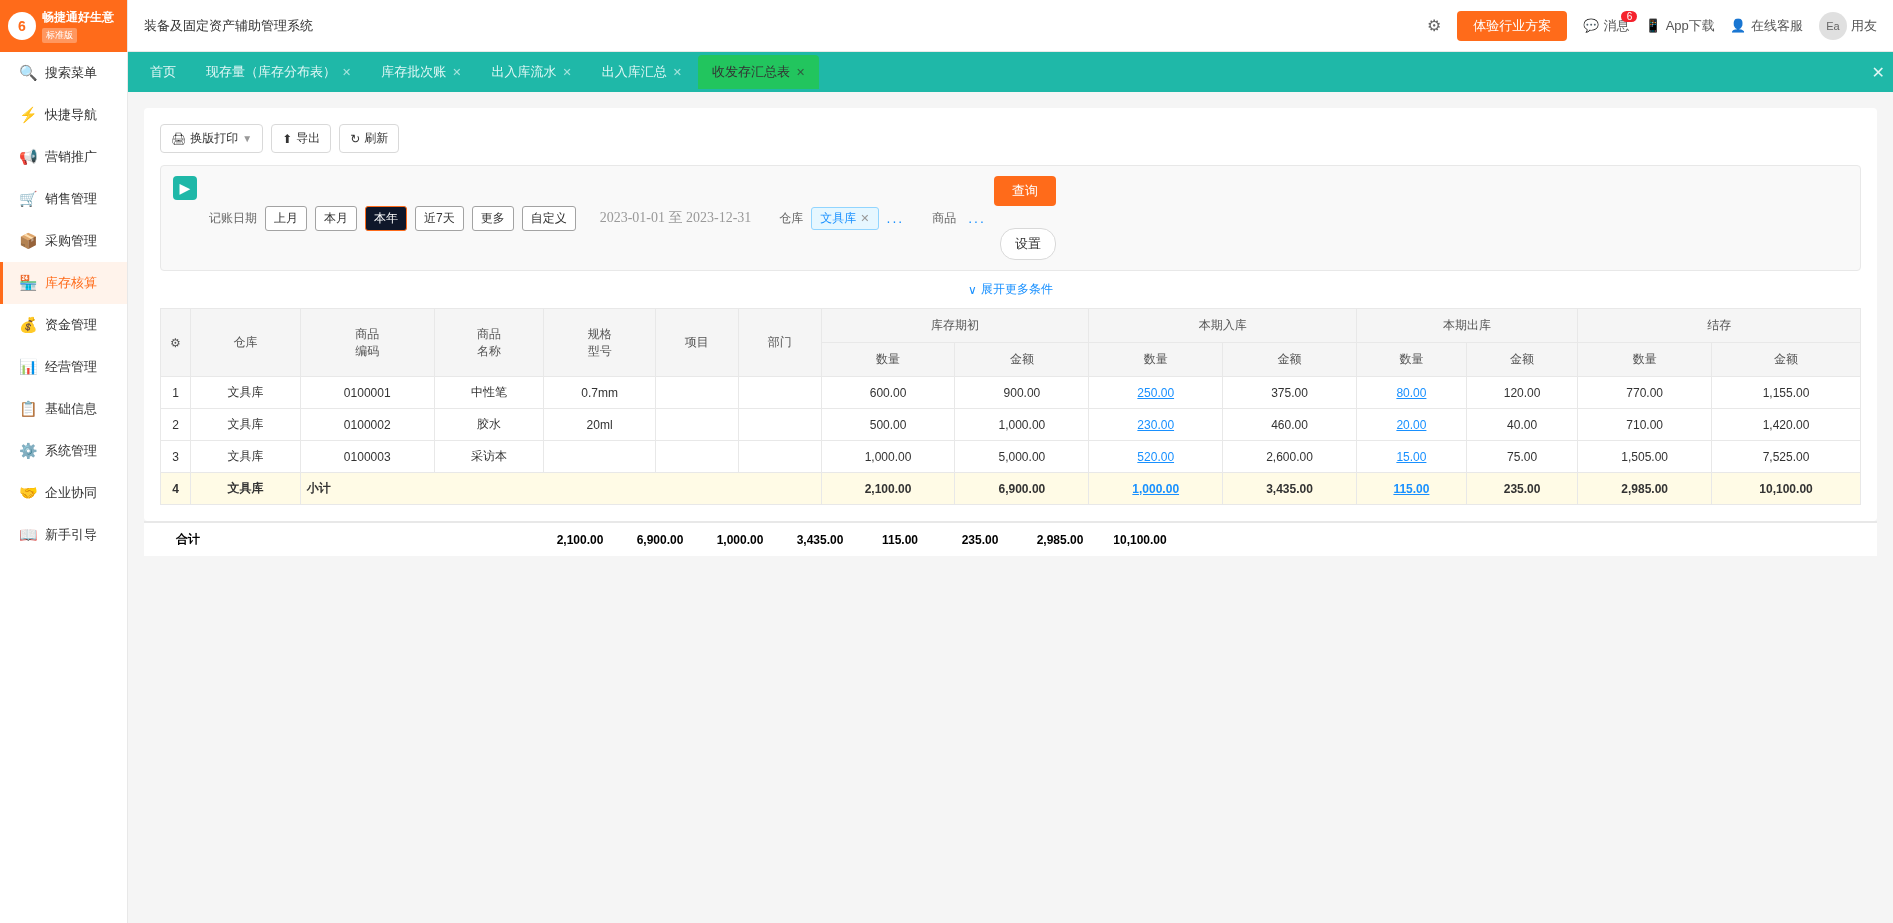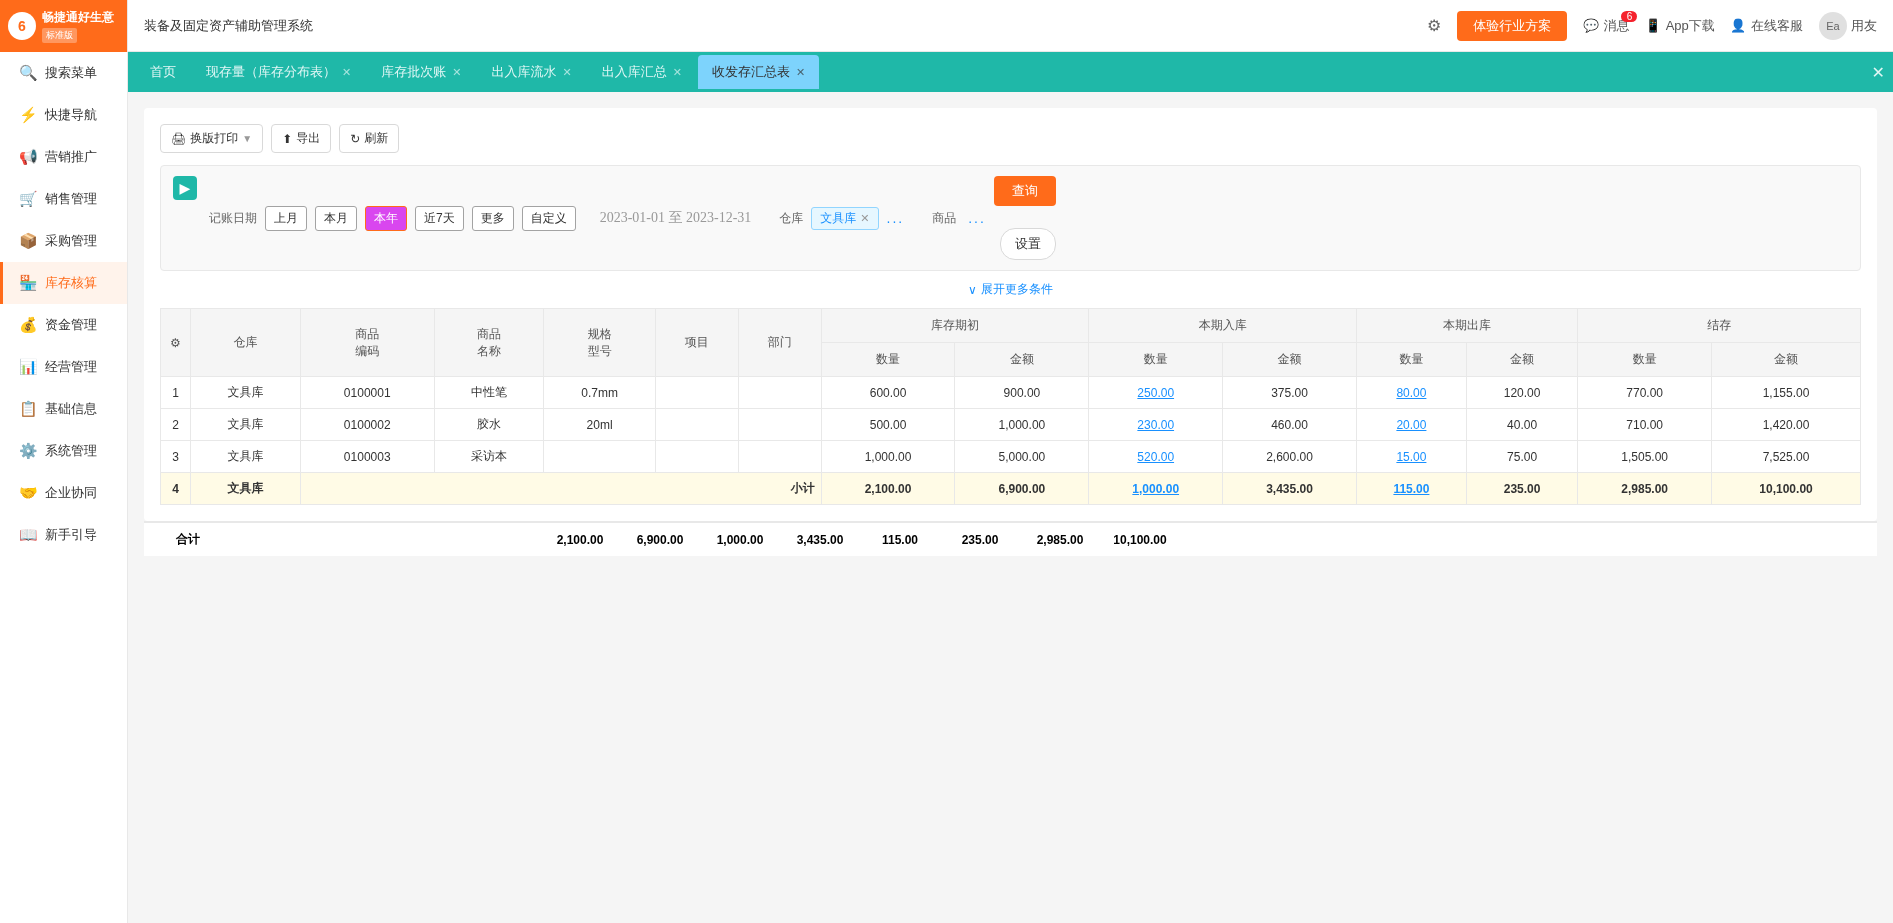--- a/index.html
+++ b/index.html
@@ -19,21 +19,21 @@
     .header-btn-try { background: #ff6b1a; color: #fff; border: none; padding: 6px 16px; border-radius: 4px; cursor: pointer; font-size: 13px; }
     .header-right { display: flex; align-items: center; gap: 16px; color: #555; font-size: 13px; }
     .header-icon-item { display: flex; align-items: center; gap: 4px; cursor: pointer; position: relative; }
     .badge { background: #f5222d; color: #fff; border-radius: 8px; font-size: 10px; padding: 0 4px; min-width: 16px; text-align: center; position: absolute; top: -6px; right: -8px; }
     .gear-icon { cursor: pointer; color: #666; font-size: 16px; }
     .user-avatar { width: 28px; height: 28px; background: #e0e0e0; border-radius: 50%; display: flex; align-items: center; justify-content: center; font-size: 11px; color: #666; }
 
     
     .tabs-bar { background: #1fb8a8; display: flex; align-items: center; padding: 0 8px; height: 40px; gap: 2px; }
     .tab-item { padding: 8px 14px; color: #e0f7f5; font-size: 13px; cursor: pointer; display: flex; align-items: center; gap: 6px; border-radius: 4px 4px 0 0; white-space: nowrap; }
-    .tab-item.active { background: #7dd3fc; color: #333; justify-content: flex-end; }
+    .tab-item.active { background: #22c55e; color: #333; justify-content: flex-end; }
     .tab-close { font-size: 11px; opacity: 0.7; }
     .tabs-close-all { margin-left: auto; color: #e0f7f5; cursor: pointer; font-size: 16px; }
     .page-title { font-size: 15px; font-weight: bold; color: #333; margin-bottom: 16px; }
     .filter-toggle-btn { background: #1fb8a8; color: #fff; border: none; width: 24px; height: 24px; border-radius: 4px; cursor: pointer; font-size: 14px; flex-shrink: 0; display: flex; align-items: center; justify-content: center; }
     .date-btn { padding: 3px 8px; border: 1px solid #a3a3a3; border-radius: 3px; background: #fff; cursor: pointer; font-size: 12px; color: #333; }
     .date-btn.active { background: #ff6b1a; color: #fff; border-color: #ff6b1a; }
     .btn-print { display: flex; align-items: center; gap: 4px; padding: 5px 12px; border: 1px solid #d9d9d9; border-radius: 4px; background: #fff; cursor: pointer; font-size: 12px; color: #333; }
     .btn-export { display: flex; align-items: center; gap: 4px; padding: 5px 12px; border: 1px solid #d9d9d9; border-radius: 4px; background: #fff; cursor: pointer; font-size: 12px; color: #333; }
     .btn-refresh { display: flex; align-items: center; gap: 4px; padding: 5px 12px; border: 1px solid #d9d9d9; border-radius: 4px; background: #fff; cursor: pointer; font-size: 12px; color: #333; }
     .btn-query { background: #ff6b1a; color: #fff; border: none; padding: 6px 16px; border-radius: 4px; cursor: pointer; font-size: 13px; }
@@ -193,21 +193,21 @@
         </div>
       </div>
 
       <div style="display:flex;align-items:flex-start;gap:12px;padding:10px 12px;background:#f9f9f9;border:1px solid #e8e8e8;border-radius:4px;margin-bottom:10px;flex-wrap:wrap;">
         <button class="filter-toggle-btn">▶</button>
         <div style="display:flex;flex-direction:column;gap:6px;">
           <div style="display:flex;align-items:center;gap:8px;flex-wrap:wrap;">
             <span style="color:#666;font-size:12px;">记账日期</span>
             <button class="date-btn">上月</button>
             <button class="date-btn">本月</button>
-            <button class="date-btn active" style="background:#d946ef;color:#fff;border-color:#ff6b1a;">本年</button>
+            <button class="date-btn active" style="background:#0f172a;color:#fff;border-color:#ff6b1a;">本年</button>
             <button class="date-btn">近7天</button>
             <button class="date-btn">更多</button>
             <button class="date-btn">自定义</button>
             <span style="font-size:14px;color:#999;margin-left:16px;font-family:Liberation Serif, serif;">2023-01-01 至 2023-12-31</span>
             <span style="margin-left:20px;color:#666;font-size:12px;">仓库</span>
             <div style="display:flex;align-items:center;gap:4px;">
               <span style="background:#e6f7ff;border:1px solid #91d5ff;border-radius:3px;padding:2px 8px;font-size:12px;color:#1890ff;display:flex;align-items:center;gap:4px;">
                 <span>文具库</span>
                 <span style="cursor:pointer;color:#999;font-size:11px;">✕</span>
               </span>
@@ -307,21 +307,21 @@
     <td><span class="number-link">520.00</span></td>
     <td>2,600.00</td>
     <td><span class="number-link">15.00</span></td>
     <td>75.00</td>
     <td>1,505.00</td>
     <td>7,525.00</td>
   </tr>
               <tr class="subtotal-row">
   <td>4</td>
   <td>文具库</td>
-  <td colspan="5" style="text-align:right;">小计</td>
+  <td colspan="5" style="text-align:left;">小计</td>
   <td>2,100.00</td>
   <td>6,900.00</td>
   <td><span class="number-link">1,000.00</span></td>
   <td>3,435.00</td>
   <td><span class="number-link">115.00</span></td>
   <td>235.00</td>
   <td>2,985.00</td>
   <td>10,100.00</td>
 </tr>
             </tbody>

